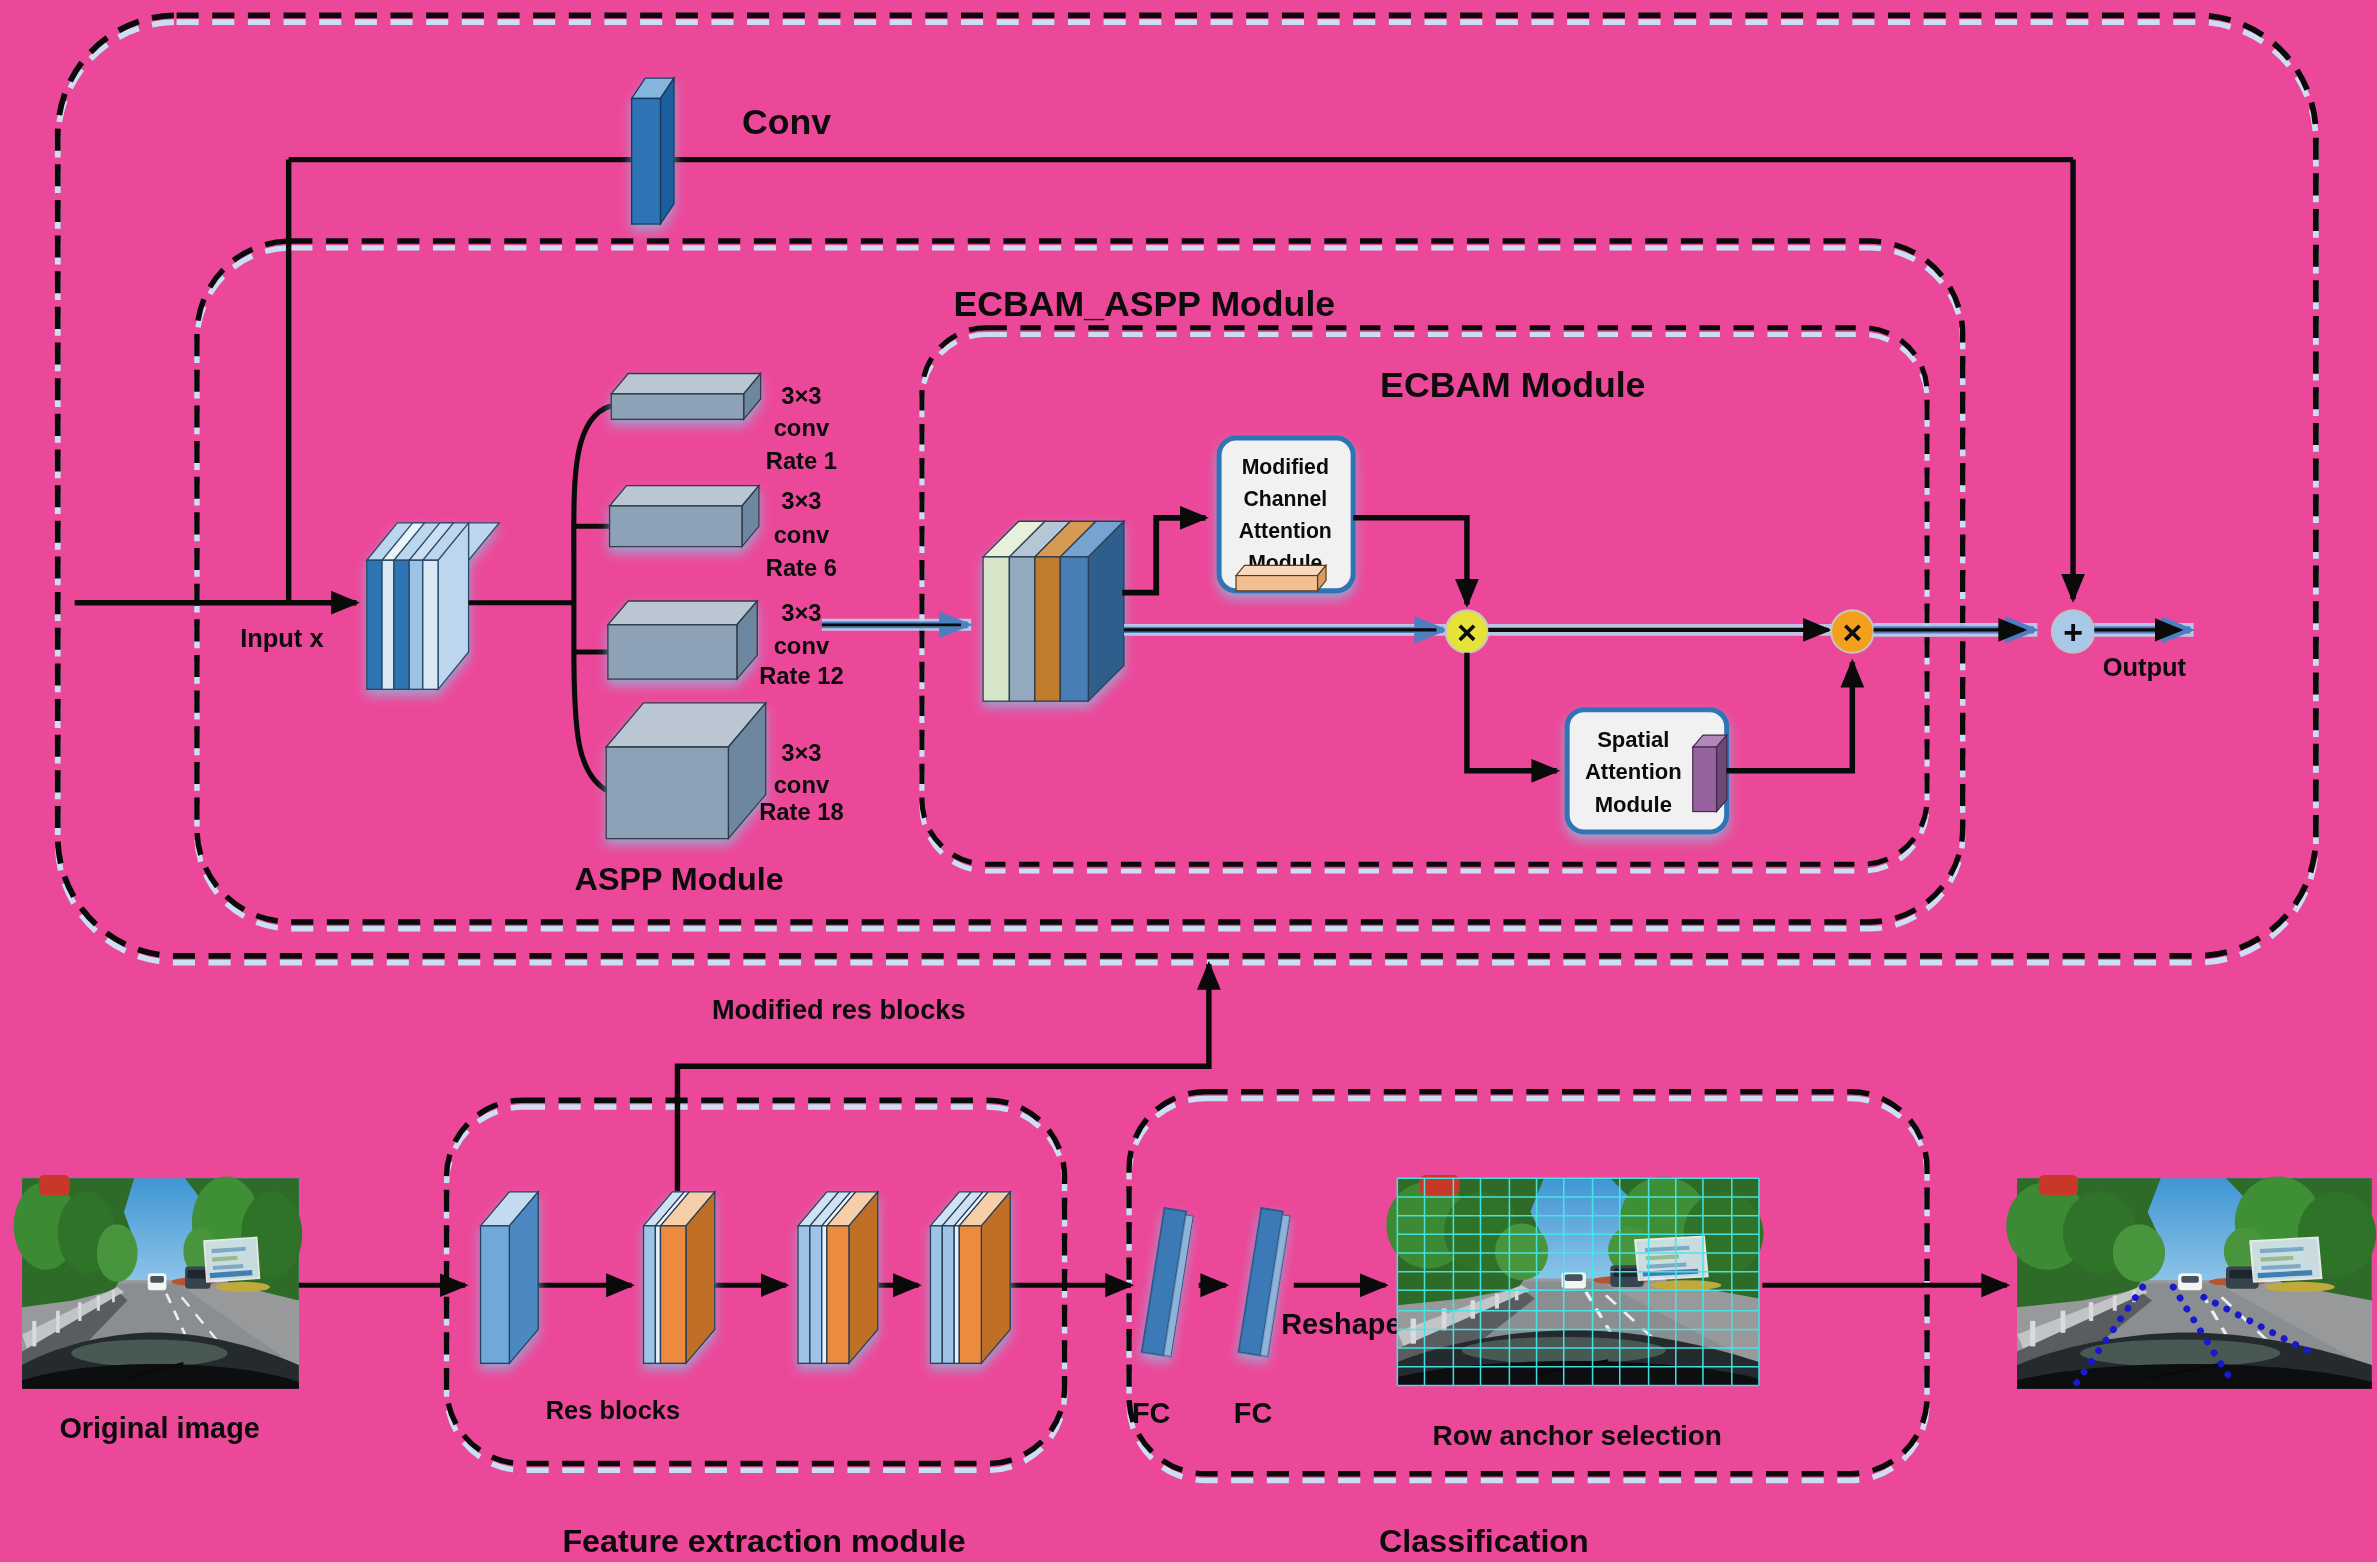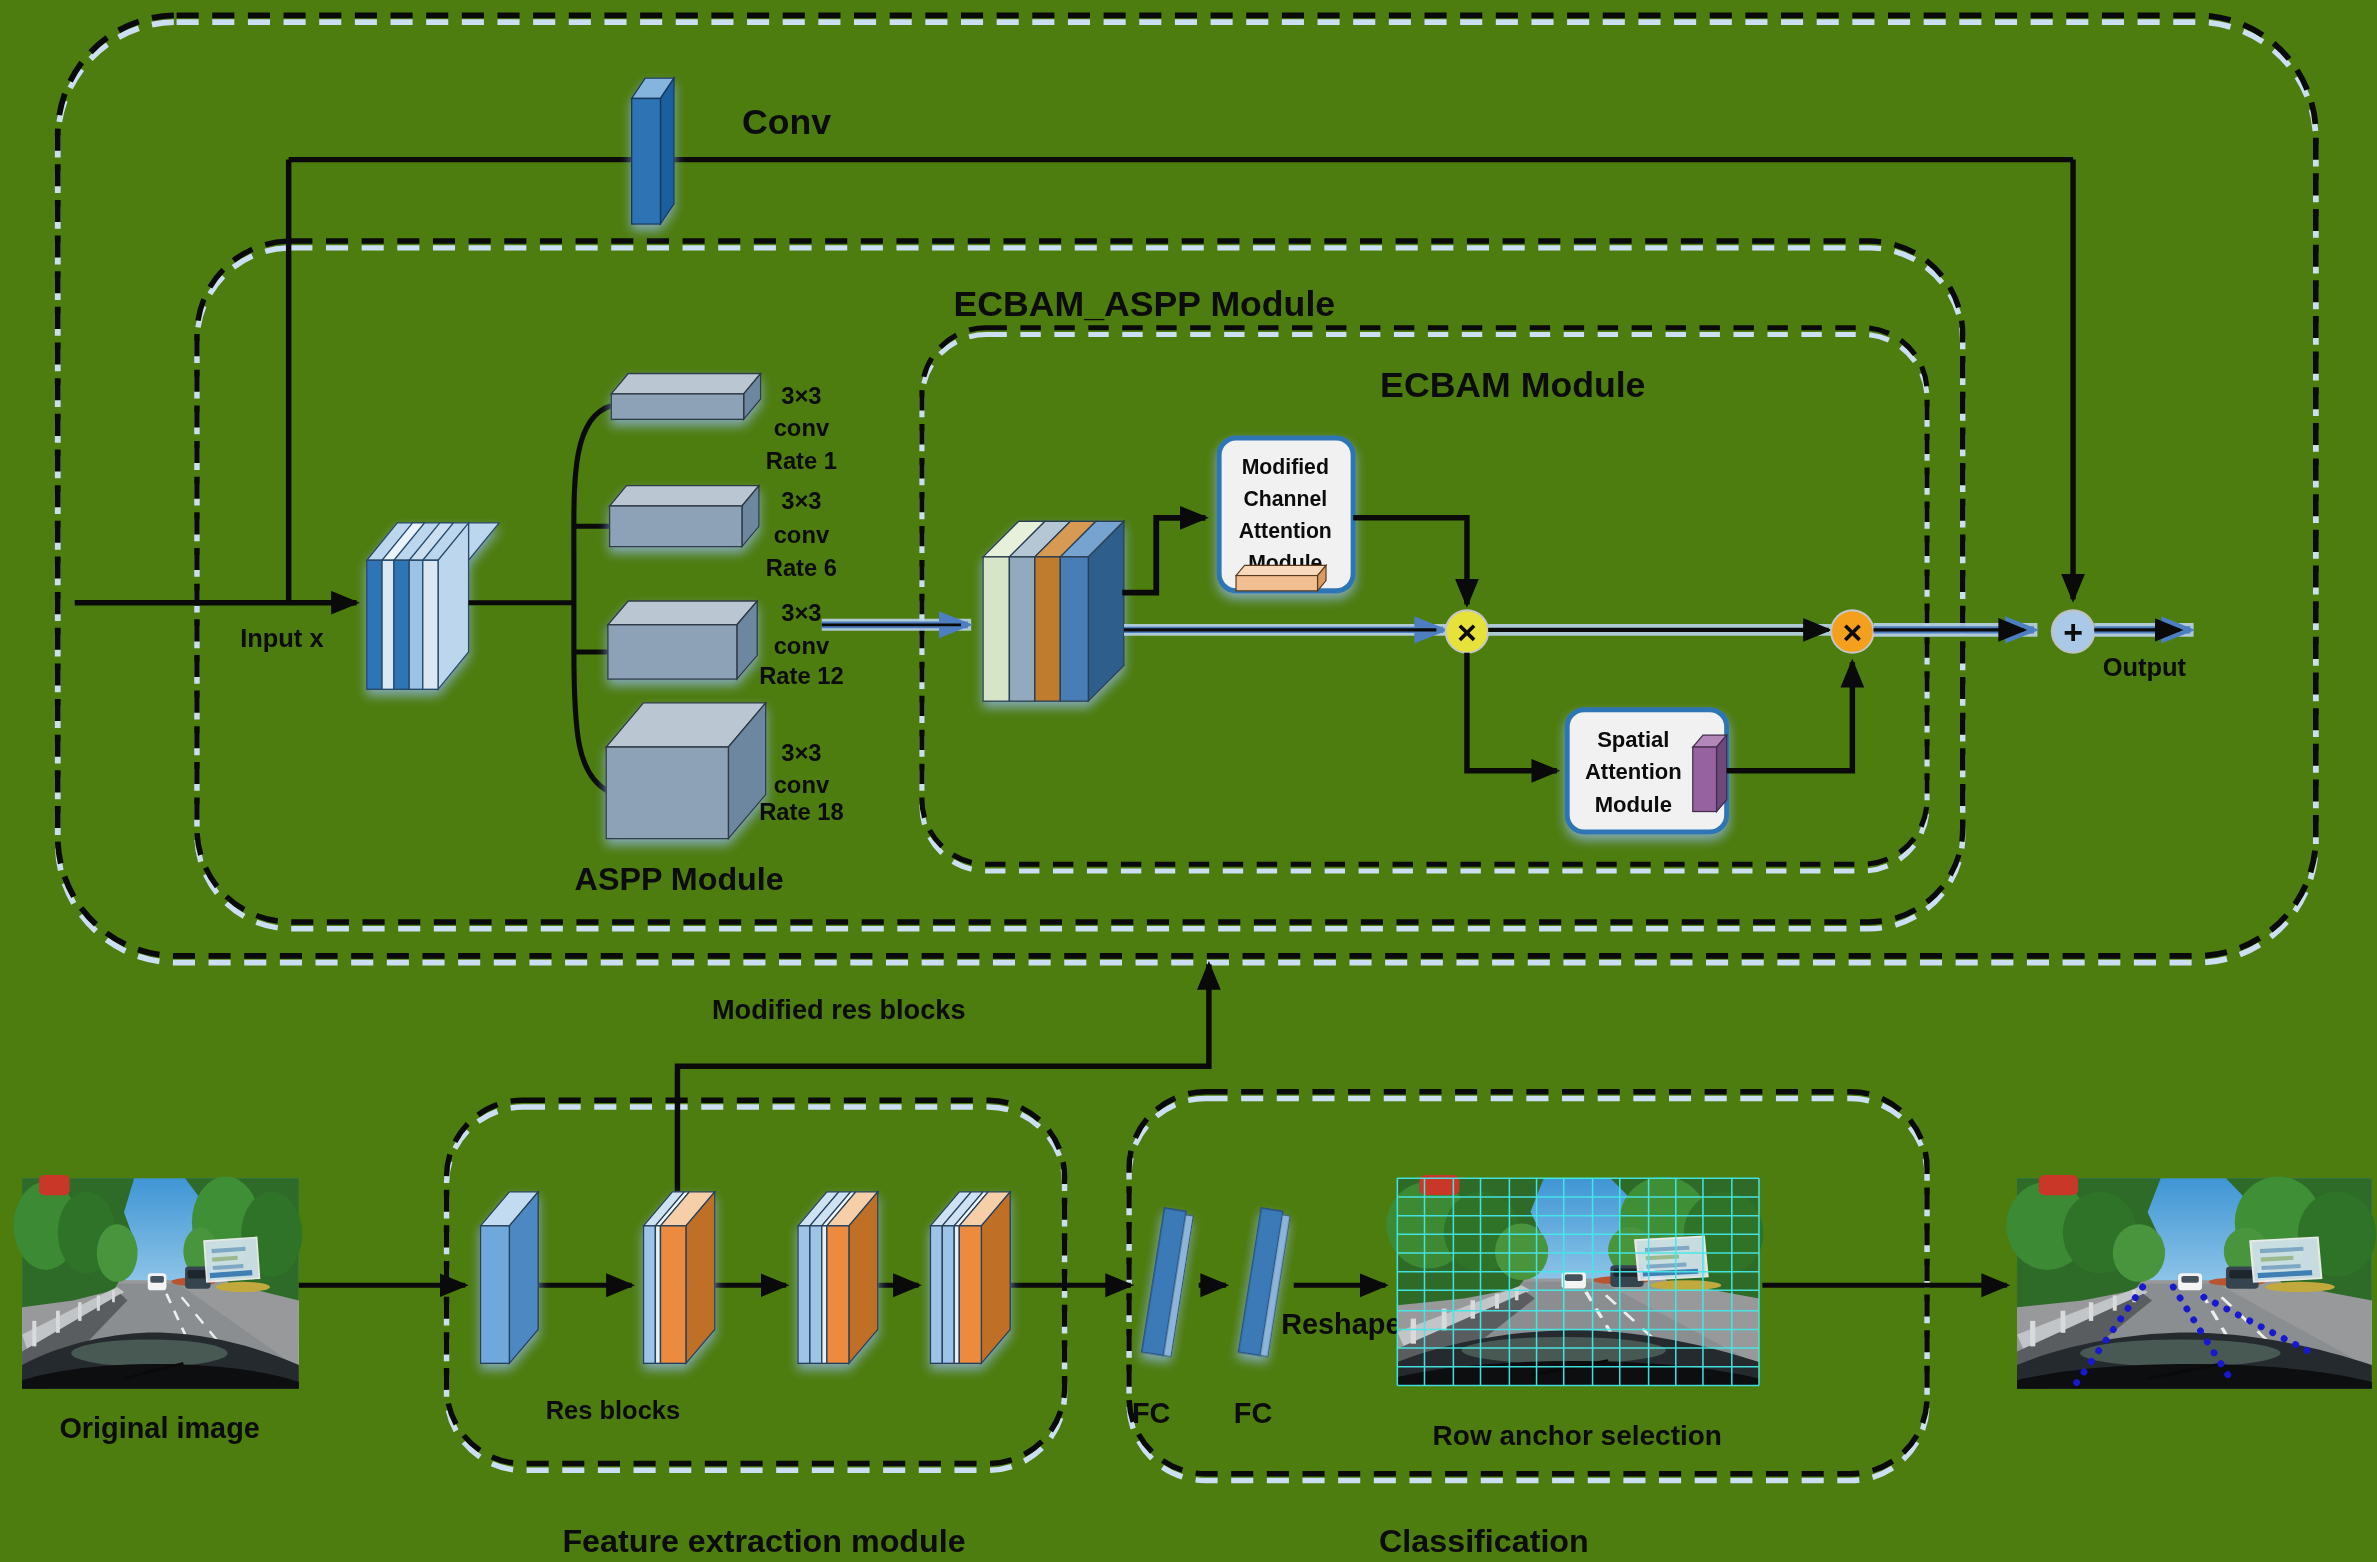--- a/index.html
+++ b/index.html
@@ -1,16 +1,16 @@
 <!DOCTYPE html>
 <html style="font-size:9px"><head>
 <meta charset="utf-8">
 <style>
   html,body{margin:0;padding:0;background:#ffffff;}
-  .stage{width:2377px;height:1562px;background:#4d7c0f;overflow:hidden;}
+  .stage{width:2377px;height:1562px;background:#ec4899;overflow:hidden;}
   svg{display:block;}
   text{font-family:"Liberation Sans","DejaVu Sans",sans-serif;fill:#0c0c0c;font-weight:700;}
 </style>
 </head>
 <body>
 
 <div class="stage">
 <svg width="2377" height="1562" viewBox="0 0 1400 920">
 <defs>
   <marker id="mB" markerUnits="userSpaceOnUse" markerWidth="18" markerHeight="16" refX="15" refY="7" orient="auto">

